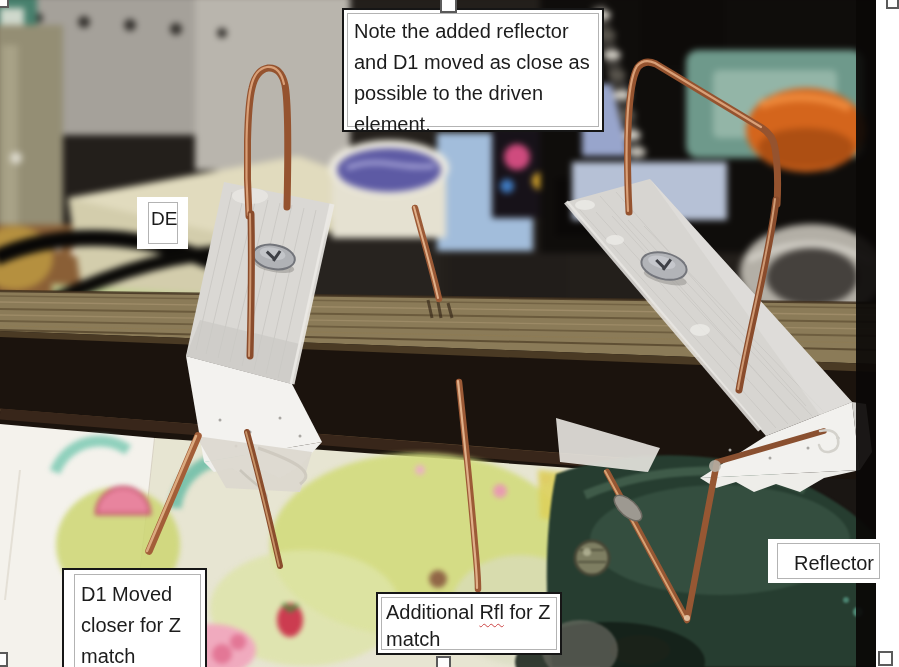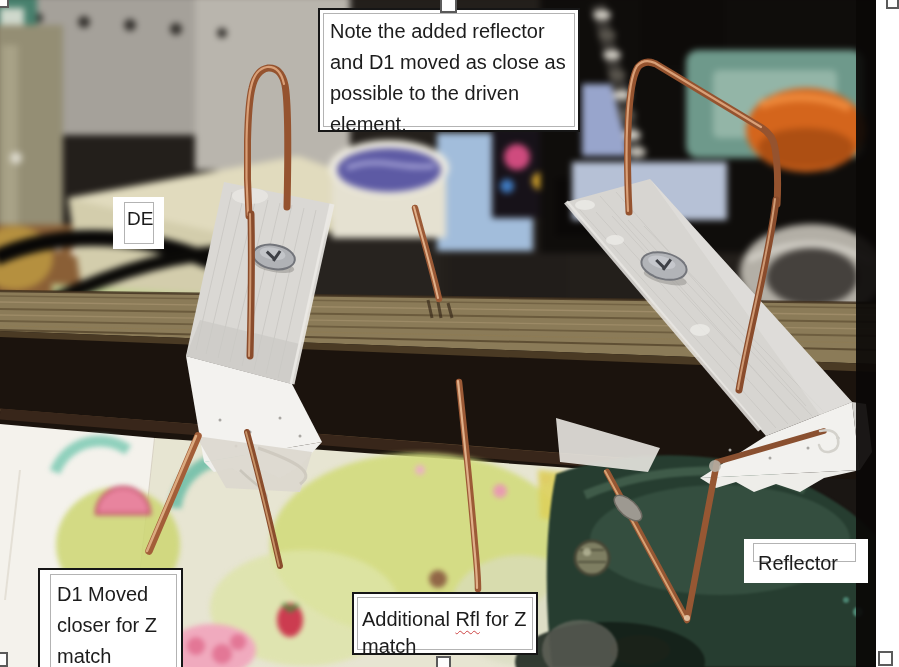--- a/index.html
+++ b/index.html
@@ -2,35 +2,35 @@
 <html><head>
 <meta charset="utf-8">
 <style>
   html,body{margin:0;padding:0;background:#fff;}
   .stage{position:relative;width:899px;height:667px;background:#ffffff;overflow:hidden;
          font-family:"Liberation Sans",sans-serif;}
   .photo{position:absolute;left:0;top:0;width:876px;height:667px;overflow:hidden;background:#1a1613;}
   .photo svg{display:block;}
   .page-margin{position:absolute;left:876px;top:0;width:23px;height:667px;background:#ffffff;}
   
-  .tbox{position:absolute;background:#ffffff;box-sizing:border-box;color:#1c1c1c;}
+  .tbox{position:absolute;background:#ffffff;box-sizing:border-box;color:#1c1c1c;margin-left:24px;}
   .tbox.bordered{border:2px solid #161616;}
   .tbox-inner{box-sizing:border-box;border:1px solid #b3b3b3;margin:3px;padding:2px 5px;
               font-size:20px;line-height:31px;}
   .tb-note{left:318px;top:8px;width:262px;height:124px;}
   .tb-note .tbox-inner{height:114px;padding:2px 6px;}
   .tb-de{left:113px;top:197px;width:51px;height:52px;}
   .tb-de .tbox-inner{margin:5px 10px 4px 11px;height:42px;padding:6px 16px 2px 2px;
                      font-size:19px;line-height:19px;}
   .tb-d1{left:38px;top:568px;width:145px;height:112px;}
   .tb-d1 .tbox-inner{margin:4px 4px 0 10px;height:110px;border-bottom:none;padding:4px 6px;}
   .tb-add{left:352px;top:592px;width:186px;height:63px;}
-  .tb-add .tbox-inner{height:53px;line-height:27px;padding:8px 4px;}
+  .tb-add .tbox-inner{height:53px;line-height:27px;padding:1px 4px;}
   .tb-refl{left:744px;top:539px;width:124px;height:44px;}
-  .tb-refl .tbox-inner{margin:4px 12px 4px 9px;height:19px;padding:4px 4px;}
+  .tb-refl .tbox-inner{margin:4px 12px 4px 9px;height:36px;padding:4px 16px;}
   .squiggle{text-decoration-line:underline;text-decoration-style:wavy;
             text-decoration-color:#cc4444;text-decoration-thickness:1px;text-underline-offset:4px;}
   
   .handle{position:absolute;width:15px;height:15px;background:#fdfdfd;border:2px solid #5a5a5a;
           box-sizing:border-box;}
   .h-tl{left:-5px;top:-6px;width:14px;height:14px;}
   .h-tc{left:440px;top:-6px;width:17px;height:19px;}
   .h-tr{left:886px;top:-5px;width:13px;height:14px;}
   .h-bl{left:-7px;top:652px;}
   .h-bc{left:436px;top:656px;}

